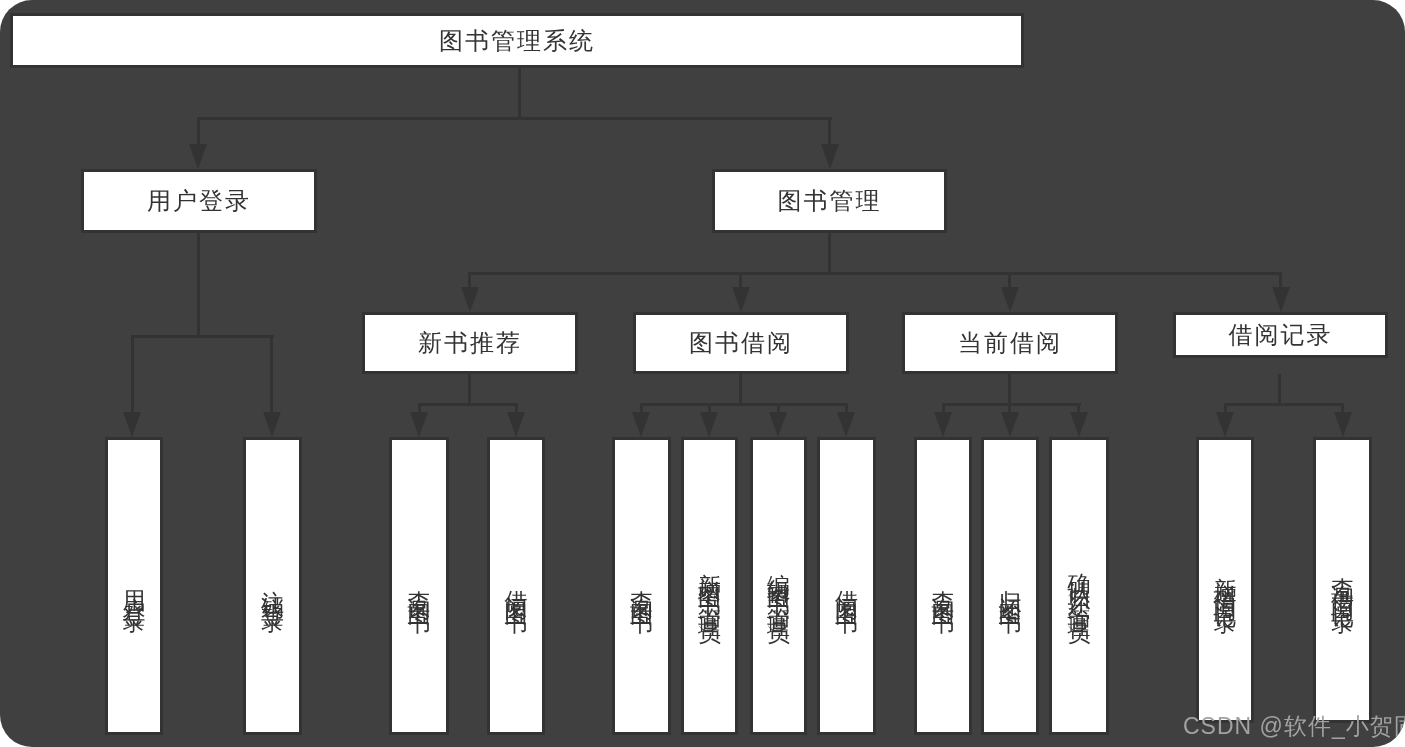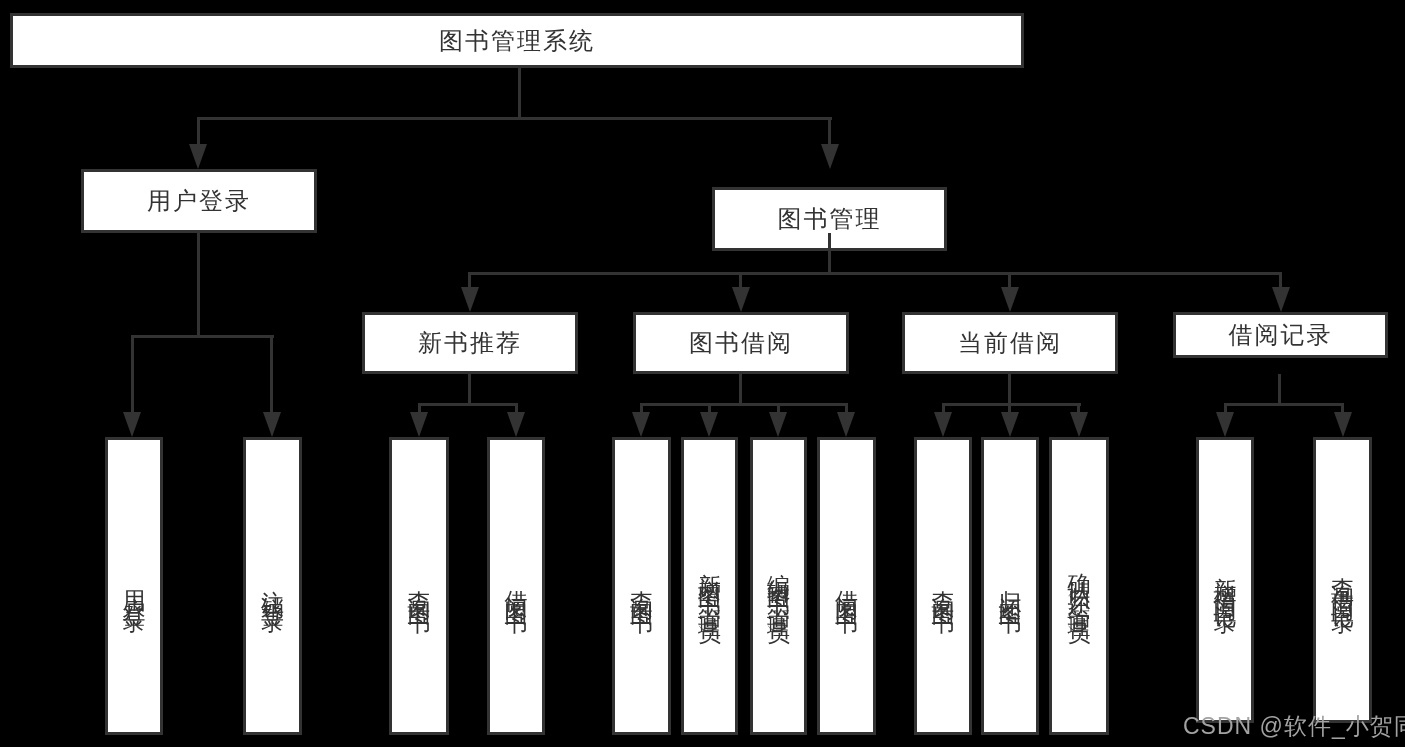--- a/index.html
+++ b/index.html
@@ -1,18 +1,18 @@
 <!DOCTYPE html>
 <html><head>
 <meta charset="utf-8">
 <style>
   html,body{margin:0;padding:0;background:#fff;}
   .canvas{
-    position:relative;width:1405px;height:747px;background:#000000;
-    font-family:"Liberation Sans",sans-serif;color:#333;overflow:hidden;
+    position:relative;width:1405px;height:747px;background:#404040;
+    font-family:"Liberation Sans",sans-serif;color:#333;overflow:hidden;border-radius:32px;
   }
   .box{
     position:absolute;background:#fff;border:3px solid #333;box-sizing:border-box;
     display:flex;align-items:center;justify-content:center;
     font-size:24px;letter-spacing:2px;color:#333;white-space:nowrap;
   }
   .vbox{
     position:absolute;background:#fff;border:3px solid #333;box-sizing:border-box;
     display:flex;align-items:center;justify-content:center;
     writing-mode:vertical-rl;text-orientation:mixed;
@@ -39,21 +39,21 @@
   <div class="box" style="left:10px;top:13px;width:1014px;height:55px;">图书管理系统</div>
 
   <div class="vline" style="left:518px;top:68px;height:52px;"></div>
   <div class="hline" style="left:197px;top:117px;width:635px;"></div>
   <div class="vline" style="left:197px;top:117px;height:28px;"></div>
   <div class="arrow" style="left:189px;top:144px;"></div>
   <div class="vline" style="left:828px;top:117px;height:28px;"></div>
   <div class="arrow" style="left:821px;top:144px;"></div>
 
   <div class="box" style="left:81px;top:169px;width:236px;height:64px;">用户登录</div>
-  <div class="box" style="left:712px;top:169px;width:235px;height:64px;margin-top:18px;">图书管理</div>
+  <div class="box" style="left:712px;top:169px;width:235px;height:64px;">图书管理</div>
 
   <div class="vline" style="left:197px;top:233px;height:105px;"></div>
   <div class="hline" style="left:131px;top:335px;width:143px;"></div>
   <div class="vline" style="left:131px;top:335px;height:78px;"></div>
   <div class="arrow" style="left:123px;top:412px;"></div>
   <div class="vline" style="left:270px;top:335px;height:78px;"></div>
   <div class="arrow" style="left:263px;top:412px;"></div>
 
   <div class="vline" style="left:828px;top:233px;height:42px;"></div>
   <div class="hline" style="left:468px;top:272px;width:814px;"></div>

